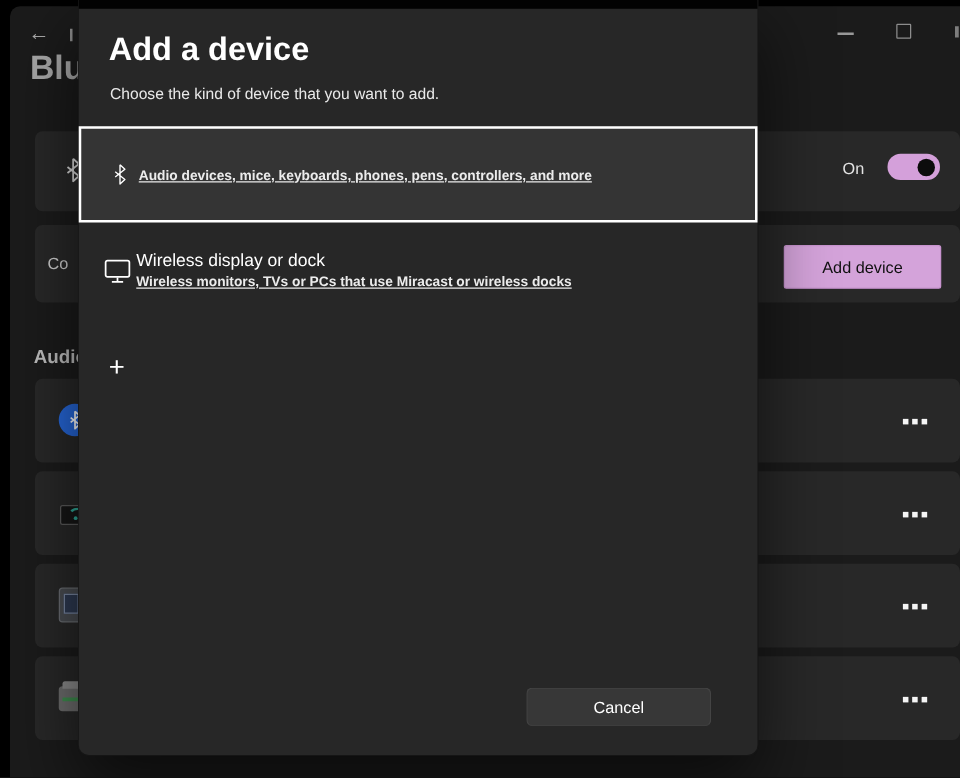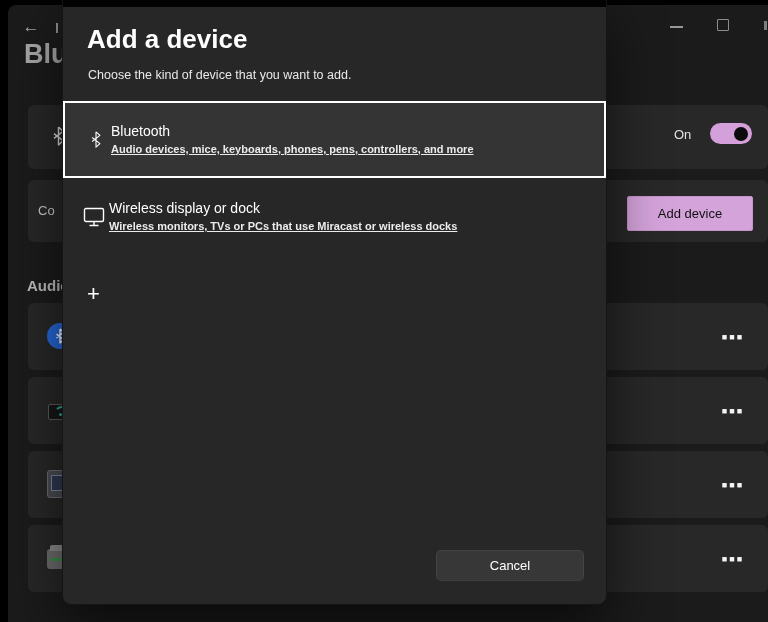--- a/index.html
+++ b/index.html
@@ -56,21 +56,21 @@
   }
   .dialog-topbar{left:0;top:0;width:100%;height:7px;background:#020202;}
   .dialog-title{left:24px;top:24px;font-size:26px;font-weight:bold;color:#ffffff;}
   .dialog-subtitle{left:25px;top:68px;font-size:12.5px;color:#e9e9e9;}
   .option-row{left:0;width:543px;height:77px;display:flex;align-items:center;box-sizing:border-box;padding-left:15px;}
   .option-row.selected{border:2px solid #ffffff;background:#343434;}
   .opt-icon{width:31px;height:30px;display:flex;align-items:center;justify-content:center;color:#fff;flex:0 0 31px;}
   .opt-text{margin-left:0px;}
   .opt-title{font-size:14px;color:#ffffff;line-height:17px;}
   .opt-desc{font-size:11px;font-weight:bold;color:#ececec;line-height:14px;margin-top:2px;text-decoration:underline;}
-  .cancel-btn{left:373px;top:550px;width:148px;height:31px;background:#373737;border:1px solid #444444;
+  .cancel-btn{left:358px;top:550px;width:148px;height:31px;background:#373737;border:1px solid #444444;
     border-bottom-color:#3d3d3d;border-radius:5px;box-sizing:border-box;color:#ffffff;font-size:13px;
     display:flex;align-items:center;justify-content:center;}
   .plus-glyph{font-size:22px;font-weight:300;color:#fff;line-height:20px;}
 </style>
 </head>
 <body>
 
 <div class="abs settings">
 
   <div class="abs back-btn">
@@ -138,21 +138,20 @@
   <div class="abs dialog-title">Add a device</div>
   <div class="abs dialog-subtitle">Choose the kind of device that you want to add.</div>
 
   <div class="abs option-row selected" style="top:101px">
     <div class="opt-icon">
       <svg width="12" height="17" viewBox="0 0 13 20">
         <path d="M6.5 1 v18 l4.6-4.2 L2 7.6 M6.5 1 l4.6 4.2 L2 12.4" fill="none" stroke="#ffffff" stroke-width="1.3" stroke-linejoin="round"></path>
       </svg>
     </div>
     <div class="opt-text">
-      <div class="opt-title">Bluetooth</div>
       <div class="opt-desc">Audio devices, mice, keyboards, phones, pens, controllers, and more</div>
     </div>
   </div>
 
   <div class="abs option-row" style="top:178px">
     <div class="opt-icon">
       <svg width="22" height="20" viewBox="0 0 22 20">
         <rect x="1.5" y="1.5" width="19" height="13" rx="1.5" fill="none" stroke="#ffffff" stroke-width="1.4"></rect>
         <path d="M11 15 v3 M6.5 18.5 h9" fill="none" stroke="#ffffff" stroke-width="1.4"></path>
       </svg>

